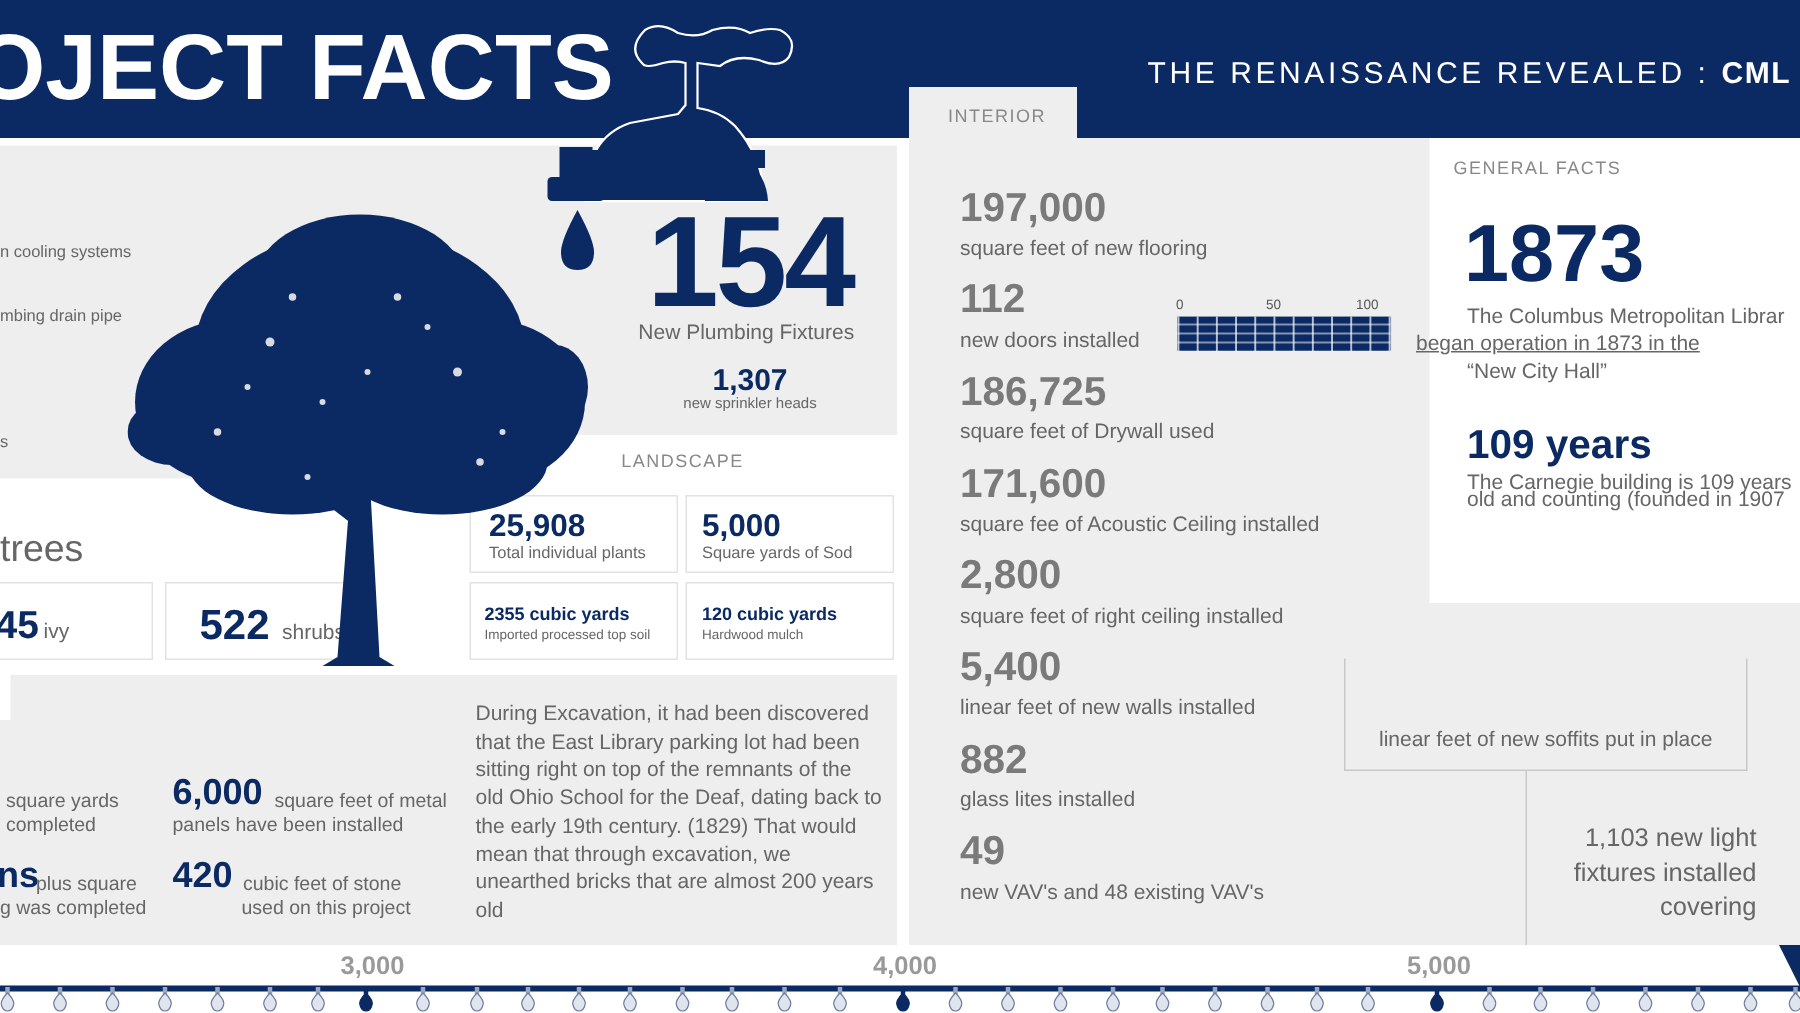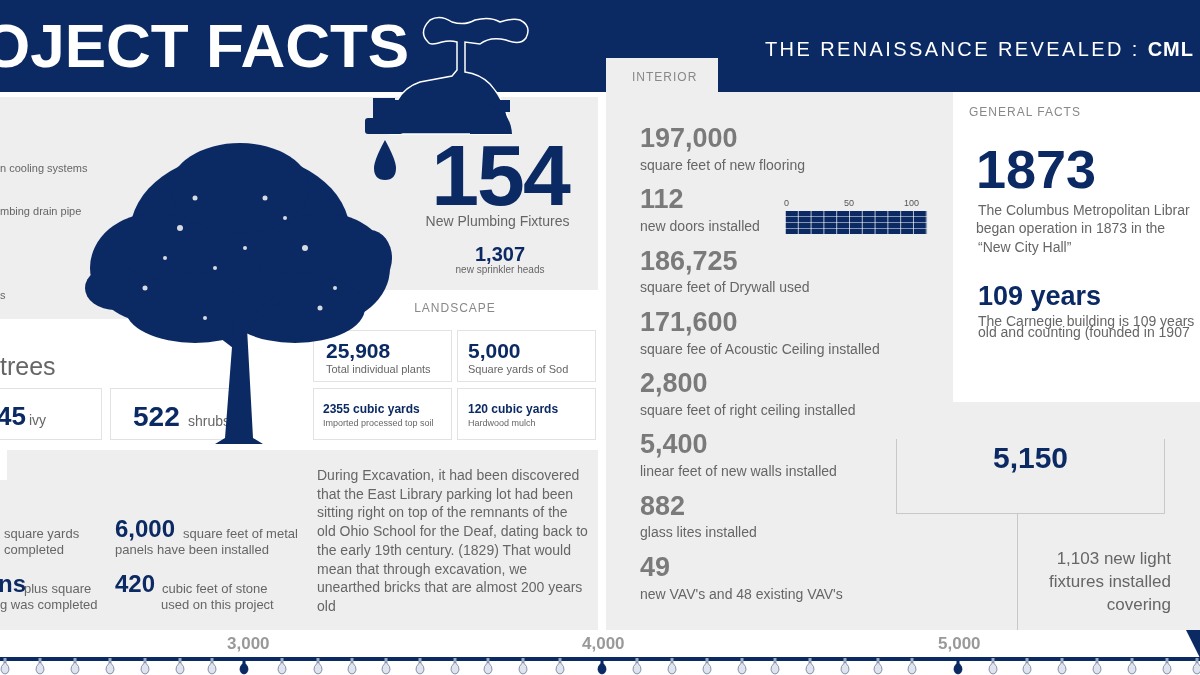--- a/index.html
+++ b/index.html
@@ -165,28 +165,28 @@
   <div class="abs" style="left:60px;top:4px;font-size:9px;color:#555;">50</div>
   <div class="abs" style="left:120px;top:4px;font-size:9px;color:#555;">100</div>
   <div class="abs" style="left:1px;top:17px;width:143px;height:23px;background:#e4e4e4;"></div>
   <div class="abs" style="left:1px;top:17px;width:142px;height:23px;background-color:#0b2a63;background-image:linear-gradient(90deg, rgba(255,255,255,0.7) 1px, transparent 1px),linear-gradient(0deg, rgba(255,255,255,0.5) 1px, transparent 1px);background-size:12.8px 100%, 100% 6px;"></div>
 </div>
 
 <div id="general-card" class="abs"></div>
 <div class="abs tab-label" style="left:969px;top:105px;">GENERAL FACTS</div>
 <div class="abs navy" style="left:976px;top:140px;font-size:54px;font-weight:700;line-height:1.1;">1873</div>
 <div class="abs gray" style="left:978px;top:202px;font-size:14px;white-space:nowrap;">The Columbus Metropolitan Librar</div>
-<div class="abs gray" style="left:976px;top:220px;font-size:14px;">began operation in 1873 in the</div>
+<div class="abs gray" style="left:944px;top:220px;font-size:14px;text-decoration:underline;">began operation in 1873 in the</div>
 <div class="abs gray" style="left:978px;top:239px;font-size:14px;">“New City Hall”</div>
 <div class="abs navy" style="left:978px;top:281px;font-size:27px;font-weight:700;">109 years</div>
 <div class="abs gray" style="left:978px;top:313px;font-size:14px;white-space:nowrap;">The Carnegie building is 109 years</div>
 <div class="abs gray" style="left:978px;top:324px;font-size:14px;white-space:nowrap;text-align:center;">old and counting (founded in 1907</div>
 
 <div class="abs outline" style="left:896px;top:439px;width:269px;height:75px;border-top:none;">
-  <div class="abs navy" style="left:0;top:2px;width:267px;text-align:center;font-size:30px;font-weight:700;">5,150</div>
+  <div class="abs gray" style="left:0;top:45px;width:267px;text-align:center;font-size:14px;">linear feet of new soffits put in place</div>
 </div>
 <div class="abs outline" style="left:1017px;top:514px;width:200px;height:117px;border-top:none;border-right:none;">
   <div class="abs gray" style="left:0;top:35px;width:153px;text-align:right;font-size:17px;">1,103 new light</div>
   <div class="abs gray" style="left:0;top:58px;width:153px;text-align:right;font-size:17px;">fixtures installed</div>
   <div class="abs gray" style="left:0;top:81px;width:153px;text-align:right;font-size:17px;">covering</div>
 </div>
 
 <div class="abs" style="left:0;top:630px;width:1200px;height:45px;background:#fff;"></div>
 <div class="abs" style="left:227px;top:634px;font-size:17px;font-weight:700;color:#999;">3,000</div>
 <div class="abs" style="left:582px;top:634px;font-size:17px;font-weight:700;color:#999;">4,000</div>

